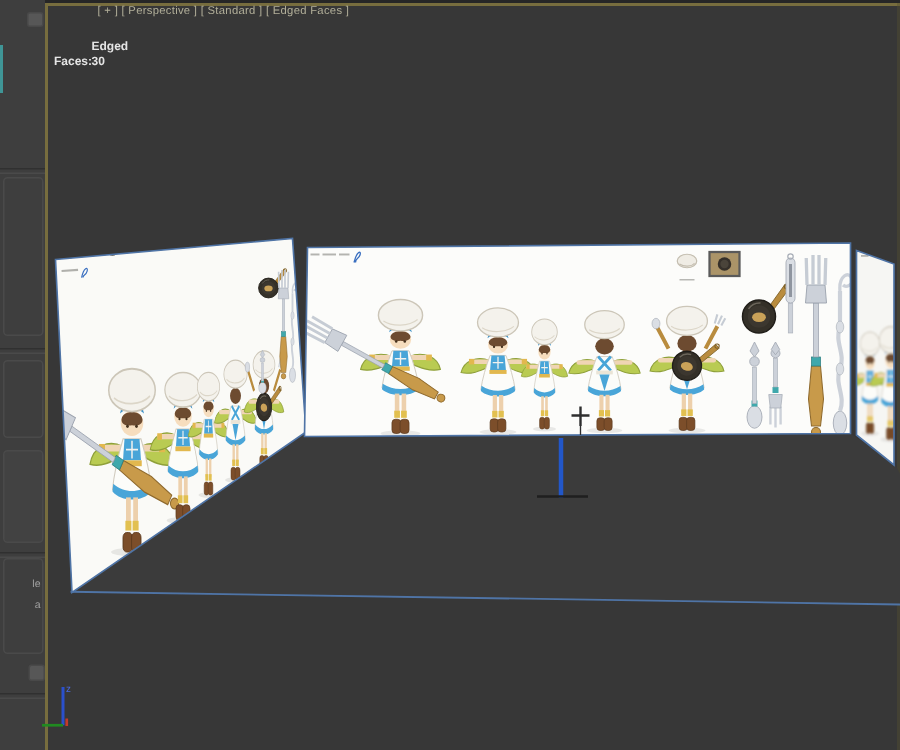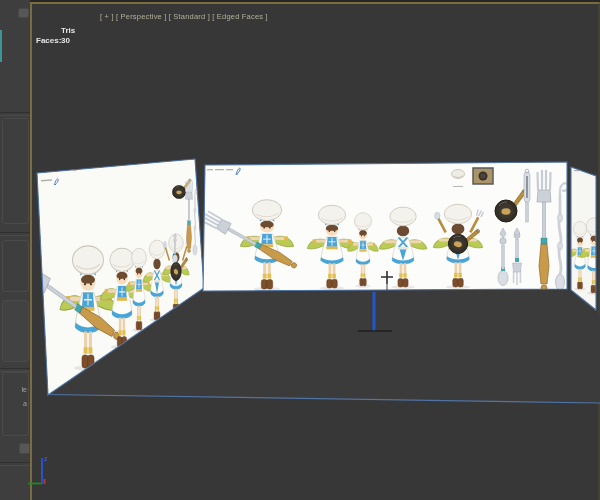--- a/index.html
+++ b/index.html
@@ -11,22 +11,22 @@
   .p-teal{position:absolute;left:0;top:30px;width:2px;height:32px;background:#3f9596;}
   .p-div{position:absolute;left:0;width:30px;height:2px;
          border-top:1px solid #303030;border-bottom:1px solid #4a4a4a;}
   .p-box{position:absolute;left:2px;width:25px;border:1px solid #4a4a4a;border-radius:3px;}
   .p-frag{position:absolute;right:3px;font-size:7px;color:#a2a2a2;line-height:7px;}
   
   .vp-darktop{position:absolute;left:30px;right:0;top:0;height:2px;background:#262626;}
   .vp-gold-top{position:absolute;left:30px;right:0;top:2px;height:2px;background:#776d3e;}
   .vp-gold-left{position:absolute;left:30px;top:2px;width:2px;bottom:0;background:#776d3e;}
   .vp-gold-right{position:absolute;right:0;top:2px;width:2px;bottom:0;background:#55503069;}
-  .vp-label{position:absolute;left:65px;top:12px;font-size:7.5px;letter-spacing:.2px;
-            color:#b3b09a;white-space:pre;margin-left:35px;}
+  .vp-label{position:absolute;left:65px;top:2px;font-size:7.5px;letter-spacing:.2px;
+            color:#b3b09a;white-space:pre;}
   .stats{position:absolute;left:0;top:0;color:#e5e5e5;font-size:8px;font-weight:bold;}
   .stats .hdr{position:absolute;left:61px;top:26px;}
   .stats .lbl{position:absolute;left:36px;top:36px;}
   .stats .val{position:absolute;left:61px;top:36px;}
   .scene{position:absolute;left:0;top:0;}
 </style>
 </head>
 <body>
 
 <div class="app">
@@ -260,18 +260,18 @@
     <g>
       <line x1="42" y1="483.5" x2="42" y2="458" stroke="#2a50cc" stroke-width="2"></line>
       <line x1="28" y1="483.5" x2="42" y2="483.5" stroke="#208a20" stroke-width="1.8"></line>
       <line x1="44.5" y1="479" x2="44.5" y2="484" stroke="#c23a2a" stroke-width="1.8"></line>
       <text x="44" y="461" font-size="6.5" fill="#4a6ade" font-family="Liberation Sans, sans-serif">z</text>
     </g>
   </svg>
 
   <div class="vp-label">[ + ] [ Perspective ] [ Standard ] [ Edged Faces ]</div>
   <div class="stats">
-    <span class="hdr">Tris</span>
+    <span class="hdr">Edged</span>
     <span class="lbl">Faces:</span>
     <span class="val">30</span>
   </div>
 
 </div>
 
 </body></html>

